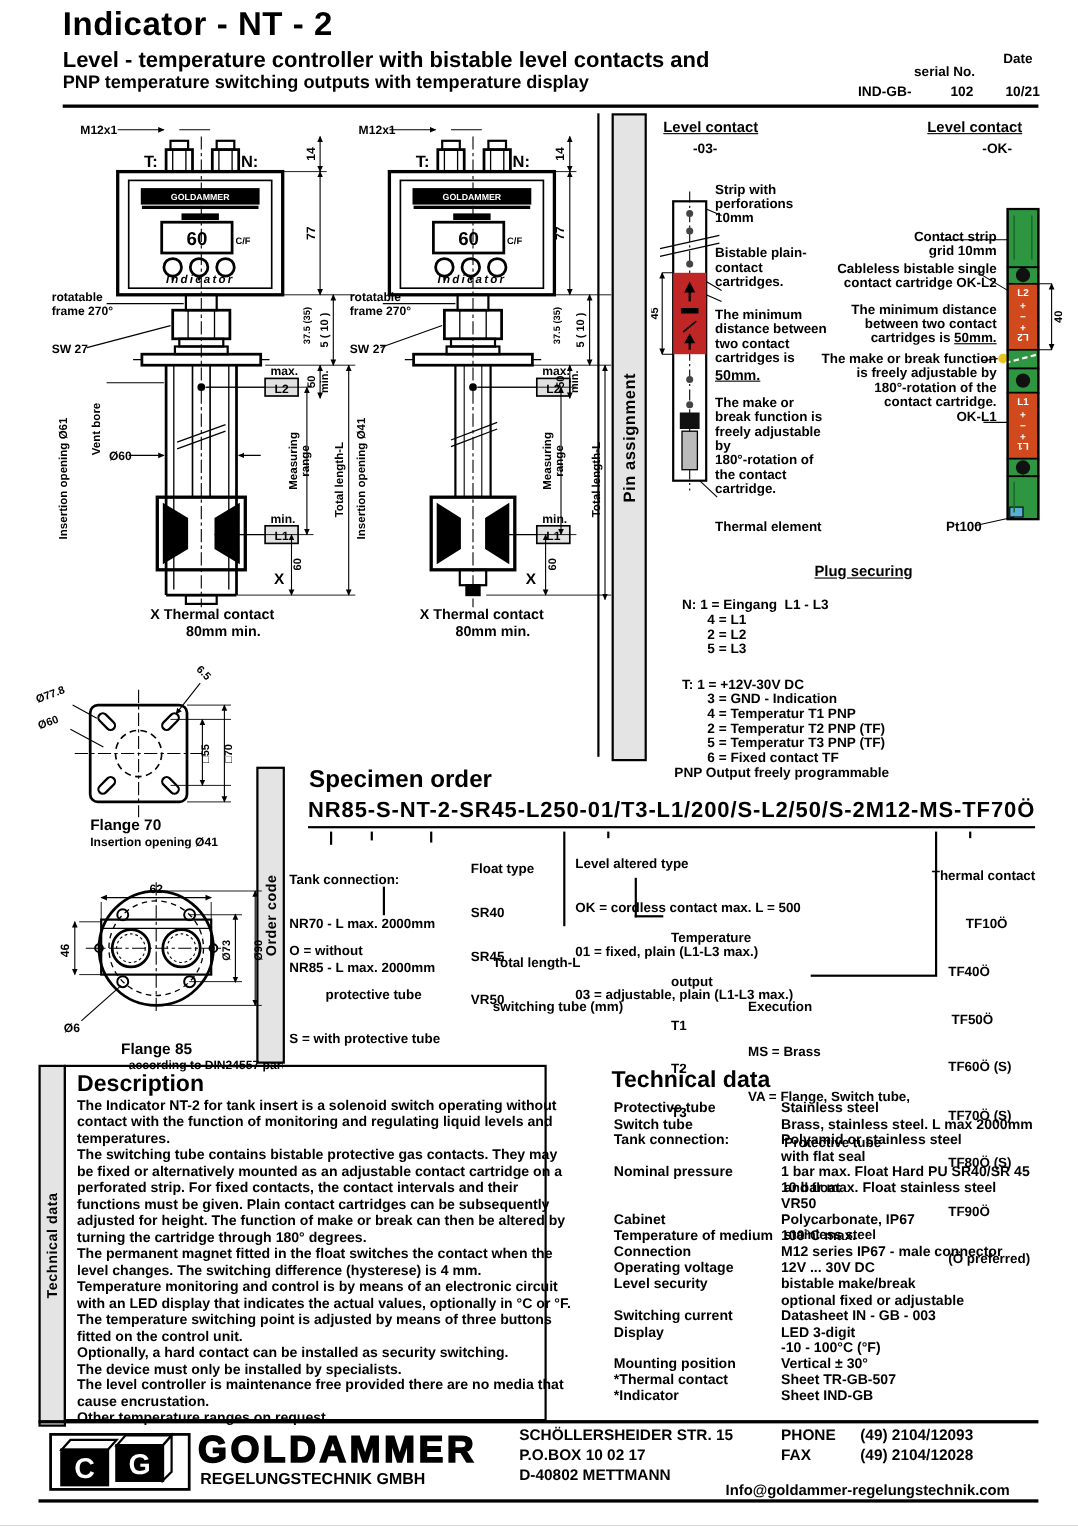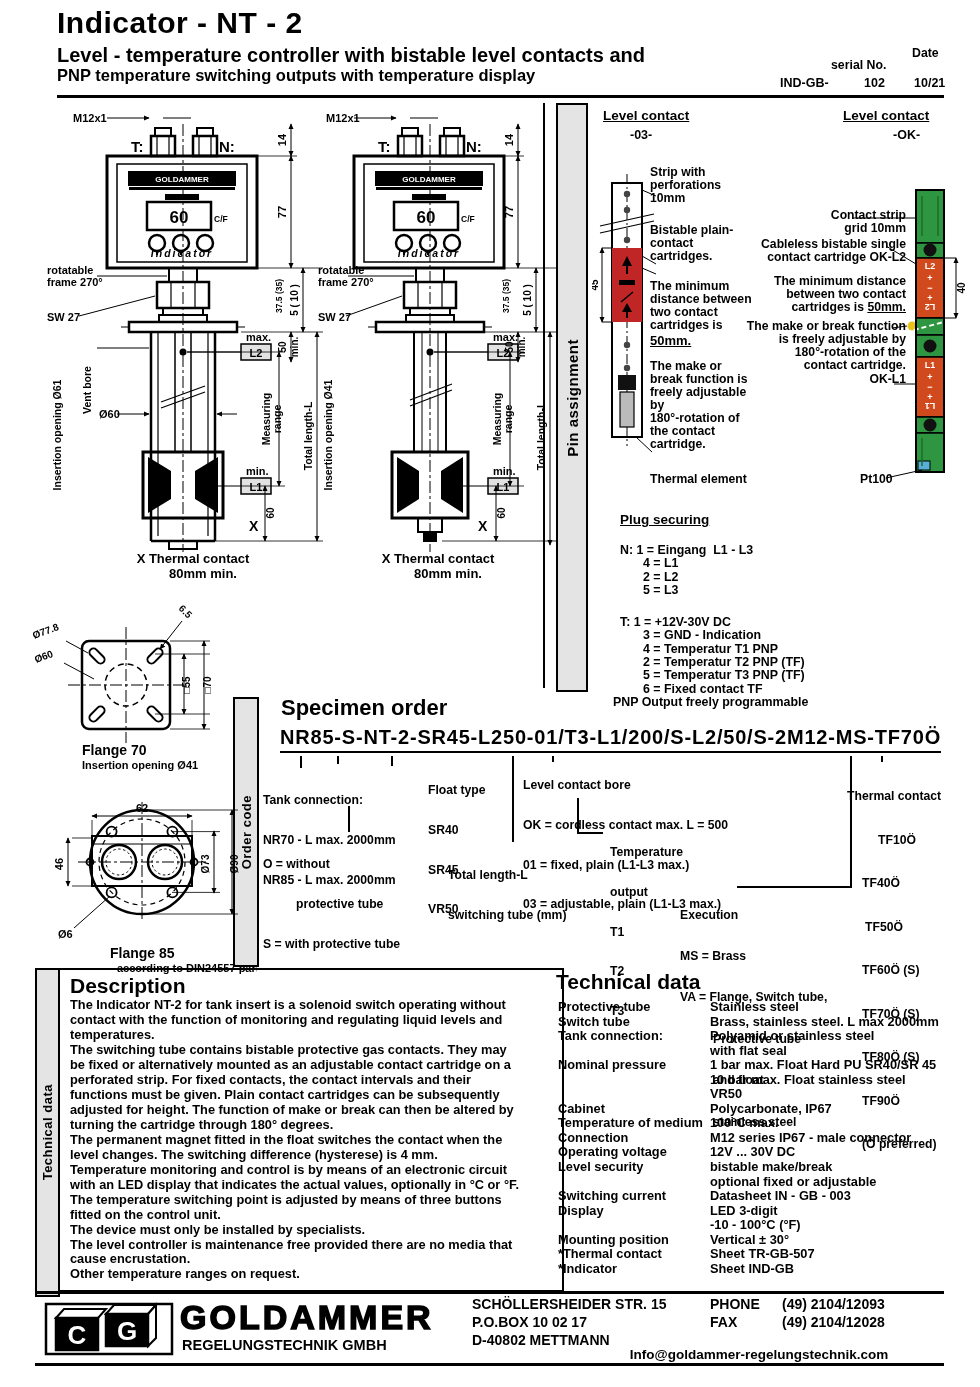--- a/index.html
+++ b/index.html
@@ -1,19 +1,19 @@
 <!DOCTYPE html>
 <html><head>
 <meta charset="utf-8">
 <style>
   html,body{margin:0;padding:0;background:#9a9a9a;}
   #page{position:relative;width:980px;height:1387px;background:#fff;overflow:hidden;
         font-family:"Liberation Sans","DejaVu Sans",sans-serif;color:#000;}
   .abs{position:absolute;}
-  .b{font-weight:bold;}
+  .b{font-weight:bold;text-align:center;}
   .rule{position:absolute;background:#000;}
   .cline{position:absolute;background:#000;}
   .vstrip{position:absolute;background:#e4e4e4;border:2px solid #000;display:flex;align-items:center;justify-content:center;}
   .vstrip span{writing-mode:vertical-rl;transform:rotate(180deg);font-weight:bold;white-space:nowrap;letter-spacing:.5px;}
   .note{position:absolute;font-weight:bold;font-size:12.2px;line-height:13px;white-space:pre;}
   .note.r{text-align:right;}
   .u{text-decoration:underline;}
   .sect-title{position:absolute;font-weight:bold;font-size:13.5px;text-decoration:underline;}
   .pline{font-size:12.4px;font-weight:bold;line-height:13.3px;white-space:pre;}
   .pline.ind{margin-left:23px;}
@@ -377,21 +377,21 @@
     <div>Float type</div>
     <div>SR40</div>
     <div>SR45</div>
     <div>VR50</div>
   </div>
   <div class="oc" style="left:448px;top:843px">
     <div>Total length-L</div>
     <div>switching tube (mm)</div>
   </div>
   <div class="oc" style="left:523px;top:753px">
-    <div>Level contact bore</div>
+    <div>Level altered type</div>
     <div>OK = cordless contact max. L = 500</div>
     <div>01 = fixed, plain (L1-L3 max.)</div>
     <div>03 = adjustable, plain (L1-L3 max.)</div>
   </div>
   <div class="oc" style="left:610px;top:820px">
     <div>Temperature</div>
     <div>output</div>
     <div>T1</div>
     <div>T2</div>
     <div>T3</div>
@@ -479,28 +479,29 @@
     <text x="187" y="84" class="t10 mid" transform="rotate(-90 187 84)">Ø73</text>
     <text x="216" y="84" class="t10 mid" transform="rotate(-90 216 84)">Ø90</text>
     <text x="36" y="158" class="t11">Ø6</text>
     <text x="88" y="178" class="t14">Flange 85</text>
     <text x="95" y="192" class="t11">according to DIN24557 part 2</text>
   </svg>
 
   <div class="vstrip" style="left:35px;top:968px;width:21px;height:325px">
     <span style="font-size:13px">Technical data</span>
   </div>
-  <div class="desc-box" style="left:58px;top:968px;width:506px;height:324px;padding:4px 0 0 10px;box-sizing:border-box">
+  <div class="desc-box" style="left:58px;top:968px;width:439px;height:324px;padding:4px 0 0 10px;box-sizing:border-box">
     <h2>Description</h2>
     <div style="width:452px">
       <p>The Indicator NT-2 for tank insert is a solenoid switch operating without contact with the function of monitoring and regulating liquid levels and temperatures.</p>
       <p>The switching tube contains bistable protective gas contacts. They may be fixed or alternatively mounted as an adjustable contact cartridge on a perforated strip. For fixed contacts, the contact intervals and their functions must be given. Plain contact cartridges can be subsequently adjusted for height. The function of make or break can then be altered by turning the cartridge through 180° degrees.</p>
       <p>The permanent magnet fitted in the float switches the contact when the level changes. The switching difference (hysterese) is 4 mm.</p>
       <p>Temperature monitoring and control is by means of an electronic circuit with an LED display that indicates the actual values, optionally in °C or °F.</p>
       <p>The temperature switching point is adjusted by means of three buttons fitted on the control unit.</p>
+      <p>Optionally, a hard contact  can be installed as security switching.</p>
       <p>The device must only be installed by specialists.</p>
       <p>The level controller is maintenance free provided there are no media that cause encrustation.</p>
       <p>Other temperature ranges on request.</p>
     </div>
   </div>
 
   <div class="abs tech-title" style="left:556px;top:970px">Technical data</div>
   <div class="abs" style="left:558px;top:1000px;width:382px">
     <div class="trow">
         <span class="tl">Protective tube</span>
@@ -597,17 +598,17 @@
   <div class="abs b" style="left:182px;top:1337px;font-size:14.5px">REGELUNGSTECHNIK GMBH</div>
 
   <div class="abs b" style="left:472px;top:1296px;font-size:14px">SCHÖLLERSHEIDER STR. 15</div>
   <div class="abs b" style="left:472px;top:1314px;font-size:14px">P.O.BOX  10 02 17</div>
   <div class="abs b" style="left:472px;top:1332px;font-size:14px">D-40802 METTMANN</div>
   <div class="abs b" style="left:710px;top:1296px;font-size:14px">PHONE</div>
   <div class="abs b" style="left:782px;top:1296px;font-size:14px">(49) 2104/12093</div>
   <div class="abs b" style="left:710px;top:1314px;font-size:14px">FAX</div>
   <div class="abs b" style="left:782px;top:1314px;font-size:14px">(49) 2104/12028</div>
   <div class="abs b" style="left:600px;top:1402px;width:318px;text-align:left;font-size:13.5px">www.Goldammer-Regelungstechnik.com</div>
-  <div class="abs b" style="left:600px;top:1347px;width:318px;text-align:center;font-size:13.5px">Info@goldammer-regelungstechnik.com</div>
+  <div class="abs b" style="left:600px;top:1347px;width:318px;text-align:right;font-size:13.5px">Info@goldammer-regelungstechnik.com</div>
 
   <div class="rule" style="left:35px;top:1363px;width:909px;height:3px"></div>
 
 </div>
 
 </body></html>

